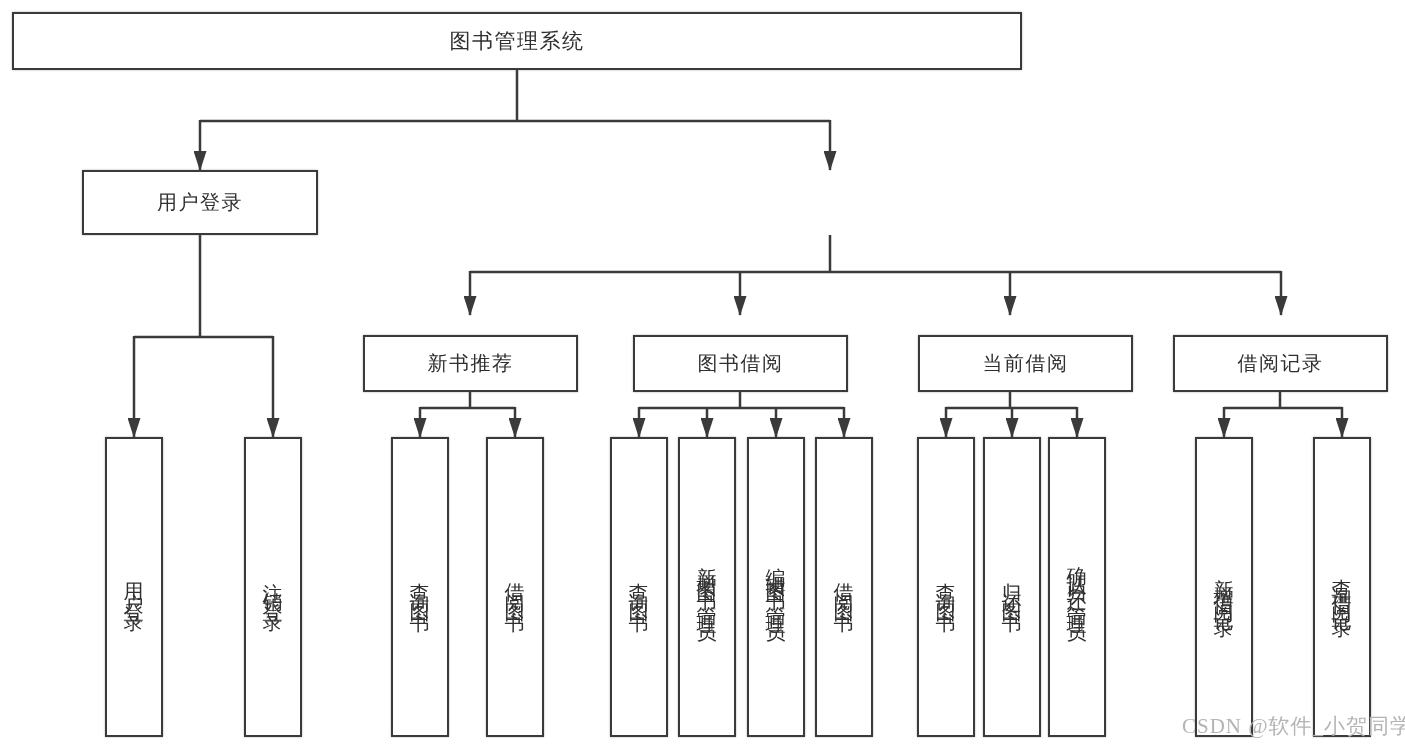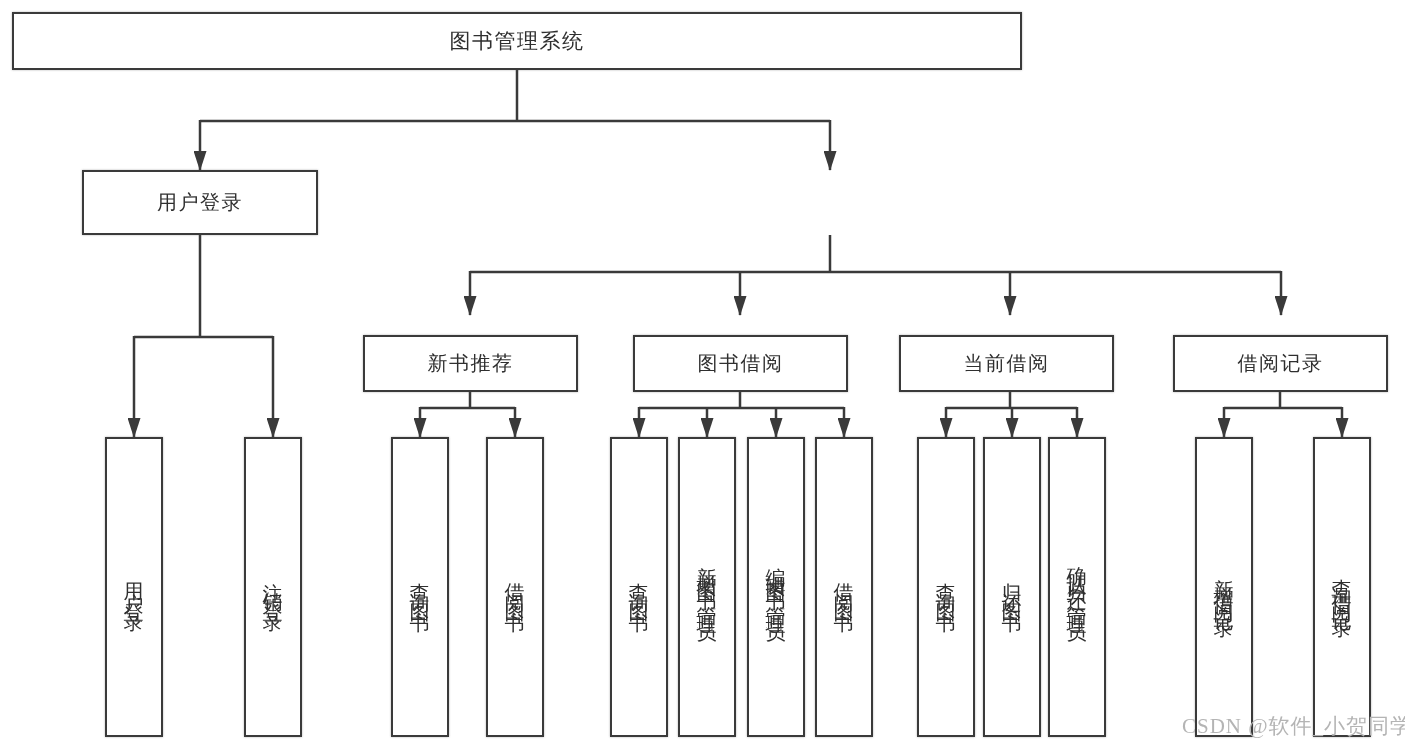--- a/index.html
+++ b/index.html
@@ -114,21 +114,21 @@
     <line class="wire" x1="1224" y1="407" x2="1224" y2="437" marker-end="url(#ah)"></line>
     <line class="wire" x1="1342" y1="407" x2="1342" y2="437" marker-end="url(#ah)"></line>
   </svg>
 
   <div class="node root-node">图书管理系统</div>
 
   <div class="node n2" style="left:82px;">用户登录</div>
 
   <div class="node n3" style="left:363px;">新书推荐</div>
   <div class="node n3" style="left:633px;text-align:center;">图书借阅</div>
-  <div class="node n3" style="left:899px;">当前借阅</div>
+  <div class="node n3" style="left:918px;">当前借阅</div>
   <div class="node n3" style="left:1173px;">借阅记录</div>
 
   <div class="node leaf" style="left:105px;">用户登录</div>
   <div class="node leaf" style="left:244px;">注销登录</div>
 
   <div class="node leaf" style="left:391px;">查询图书</div>
   <div class="node leaf" style="left:486px;">借阅图书</div>
 
   <div class="node leaf" style="left:610px;">查询图书</div>
   <div class="node leaf long" style="left:678px;">新增图书（管理员）</div>

